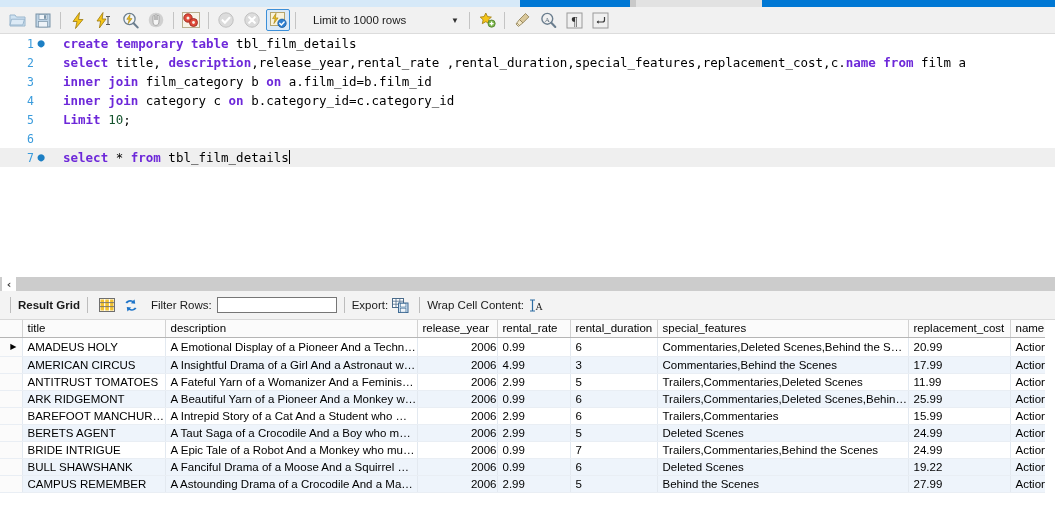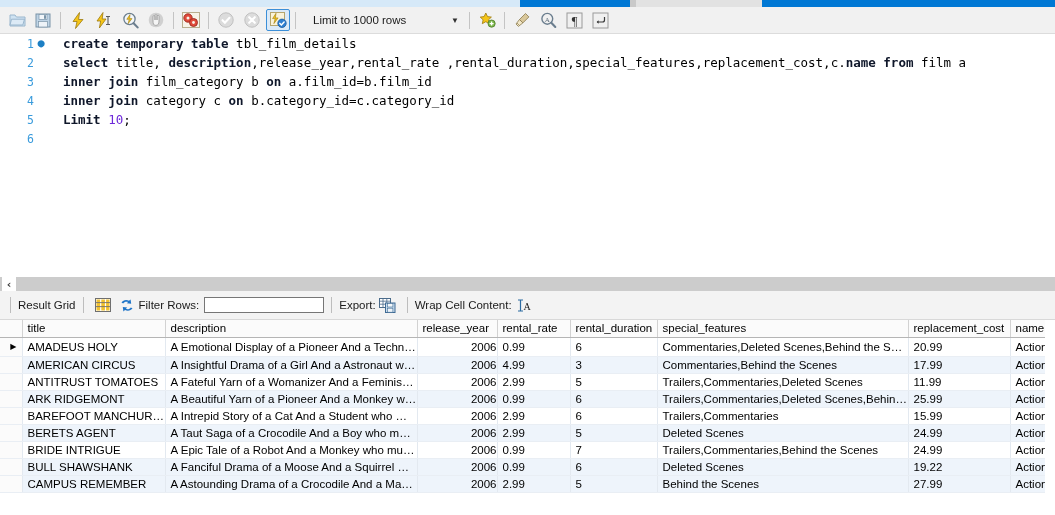--- a/index.html
+++ b/index.html
@@ -111,22 +111,22 @@
   .dot {
     display: inline-block;
     width: 14px;
     text-align: center;
     color: #1d7fc4;
     font-size: 12px;
     vertical-align: top;
   }
   .dot.empty { color: transparent; }
   .code-text { display: inline-block; margin-left: 15px; }
-  .kw  { color: #0f172a; font-weight: bold; }
-  .num { color: #6d28d9; }
+  .kw  { color: #6d28d9; font-weight: bold; }
+  .num { color: #14532d; }
   .caret {
     display: inline-block;
     width: 1px; height: 14px;
     background: #000;
     vertical-align: -2px;
   }
 
   
   .splitter {
     position: absolute;
@@ -155,21 +155,21 @@
     background: #f3f3f3;
     border-bottom: 1px solid #d8d8d8;
     display: flex;
     align-items: center;
     font-size: 11.5px;
     color: #1a1a1a;
     padding-left: 3px;
     box-sizing: border-box;
   }
   .gt-sep { width: 1px; height: 16px; background: #bdbdbd; margin: 0 7px; }
-  .gt-label { font-weight: normal; white-space: nowrap; }
+  .gt-label { font-weight: bold; white-space: nowrap; }
   .gt-plain { white-space: nowrap; }
   .filter-input {
     width: 120px; height: 16px;
     border: 1px solid #767676;
     background: #ffffff;
     margin-left: 5px;
     font-size: 11px;
     padding: 0 2px;
     box-sizing: border-box;
     font-family: "Liberation Sans", sans-serif;
@@ -390,20 +390,21 @@
   </div>
 
   <div class="editor">
     <div id="code-lines">
         <div class="code-line"><span class="ln">1</span><span class="dot">●</span><span class="code-text"><span class="kw">create</span><span> </span><span class="kw">temporary</span><span> </span><span class="kw">table</span><span> tbl_film_details</span></span></div>
         <div class="code-line"><span class="ln">2</span><span class="dot empty">●</span><span class="code-text"><span class="kw">select</span><span> title, </span><span class="kw">description</span><span>,release_year,rental_rate ,rental_duration,special_features,replacement_cost,c.</span><span class="kw">name</span><span> </span><span class="kw">from</span><span> film a</span></span></div>
         <div class="code-line"><span class="ln">3</span><span class="dot empty">●</span><span class="code-text"><span class="kw">inner</span><span> </span><span class="kw">join</span><span> film_category b </span><span class="kw">on</span><span> a.film_id=b.film_id</span></span></div>
         <div class="code-line"><span class="ln">4</span><span class="dot empty">●</span><span class="code-text"><span class="kw">inner</span><span> </span><span class="kw">join</span><span> category c </span><span class="kw">on</span><span> b.category_id=c.category_id</span></span></div>
         <div class="code-line"><span class="ln">5</span><span class="dot empty">●</span><span class="code-text"><span class="kw">Limit</span><span> </span><span class="num">10</span><span>;</span></span></div>
         <div class="code-line"><span class="ln">6</span><span class="dot empty">●</span><span class="code-text"></span></div>
+        <div class="code-line highlight"><span class="ln">7</span><span class="dot">●</span><span class="code-text"><span class="kw">select</span><span> * </span><span class="kw">from</span><span> tbl_film_details</span><span class="caret"></span></span></div>
       </div>
   </div>
 
   <div class="splitter">
     <div class="collapse">‹</div>
   </div>
 
   <div class="grid-toolbar">
     <div class="gt-sep"></div>
     <span class="gt-label">Result Grid</span>
@@ -419,21 +420,21 @@
       </svg>
     </div>
 
     <div class="gt-icon">
       <svg width="16" height="15" viewBox="0 0 16 15">
         <path d="M2.5 4.5C4 2 7.5 1.3 10 2.8l1.6-1.4.6 4.4-4.4-.6 1.3-1.2C7.4 3.2 5.2 3.7 4.2 5.4z" fill="#1e74c8"></path>
         <path d="M13.5 10.3c-1.5 2.5-5 3.2-7.5 1.7L4.4 13.4l-.6-4.4 4.4.6-1.3 1.2c1.7.8 3.9.3 4.9-1.4z" fill="#1e74c8"></path>
       </svg>
     </div>
 
-    <span class="gt-plain" style="margin-left:0">Filter Rows:</span>
+    <span class="gt-plain" style="margin-left:8px">Filter Rows:</span>
     <input class="filter-input" type="text" placeholder="" style="">
 
     <div class="gt-sep"></div>
     <span class="gt-plain">Export:</span>
 
     <div class="gt-icon">
       <svg width="17" height="15" viewBox="0 0 17 15">
         <rect x="0.5" y="0.5" width="11" height="9" fill="#fff" stroke="#4a6b8a"></rect>
         <path d="M0.5 3.2h11M0.5 6.2h11M4 0.5v9M7.8 0.5v9" stroke="#4a6b8a" stroke-width="0.8"></path>
         <rect x="6.5" y="5" width="9.5" height="9.5" fill="#c9dced" stroke="#3f6b94"></rect>

